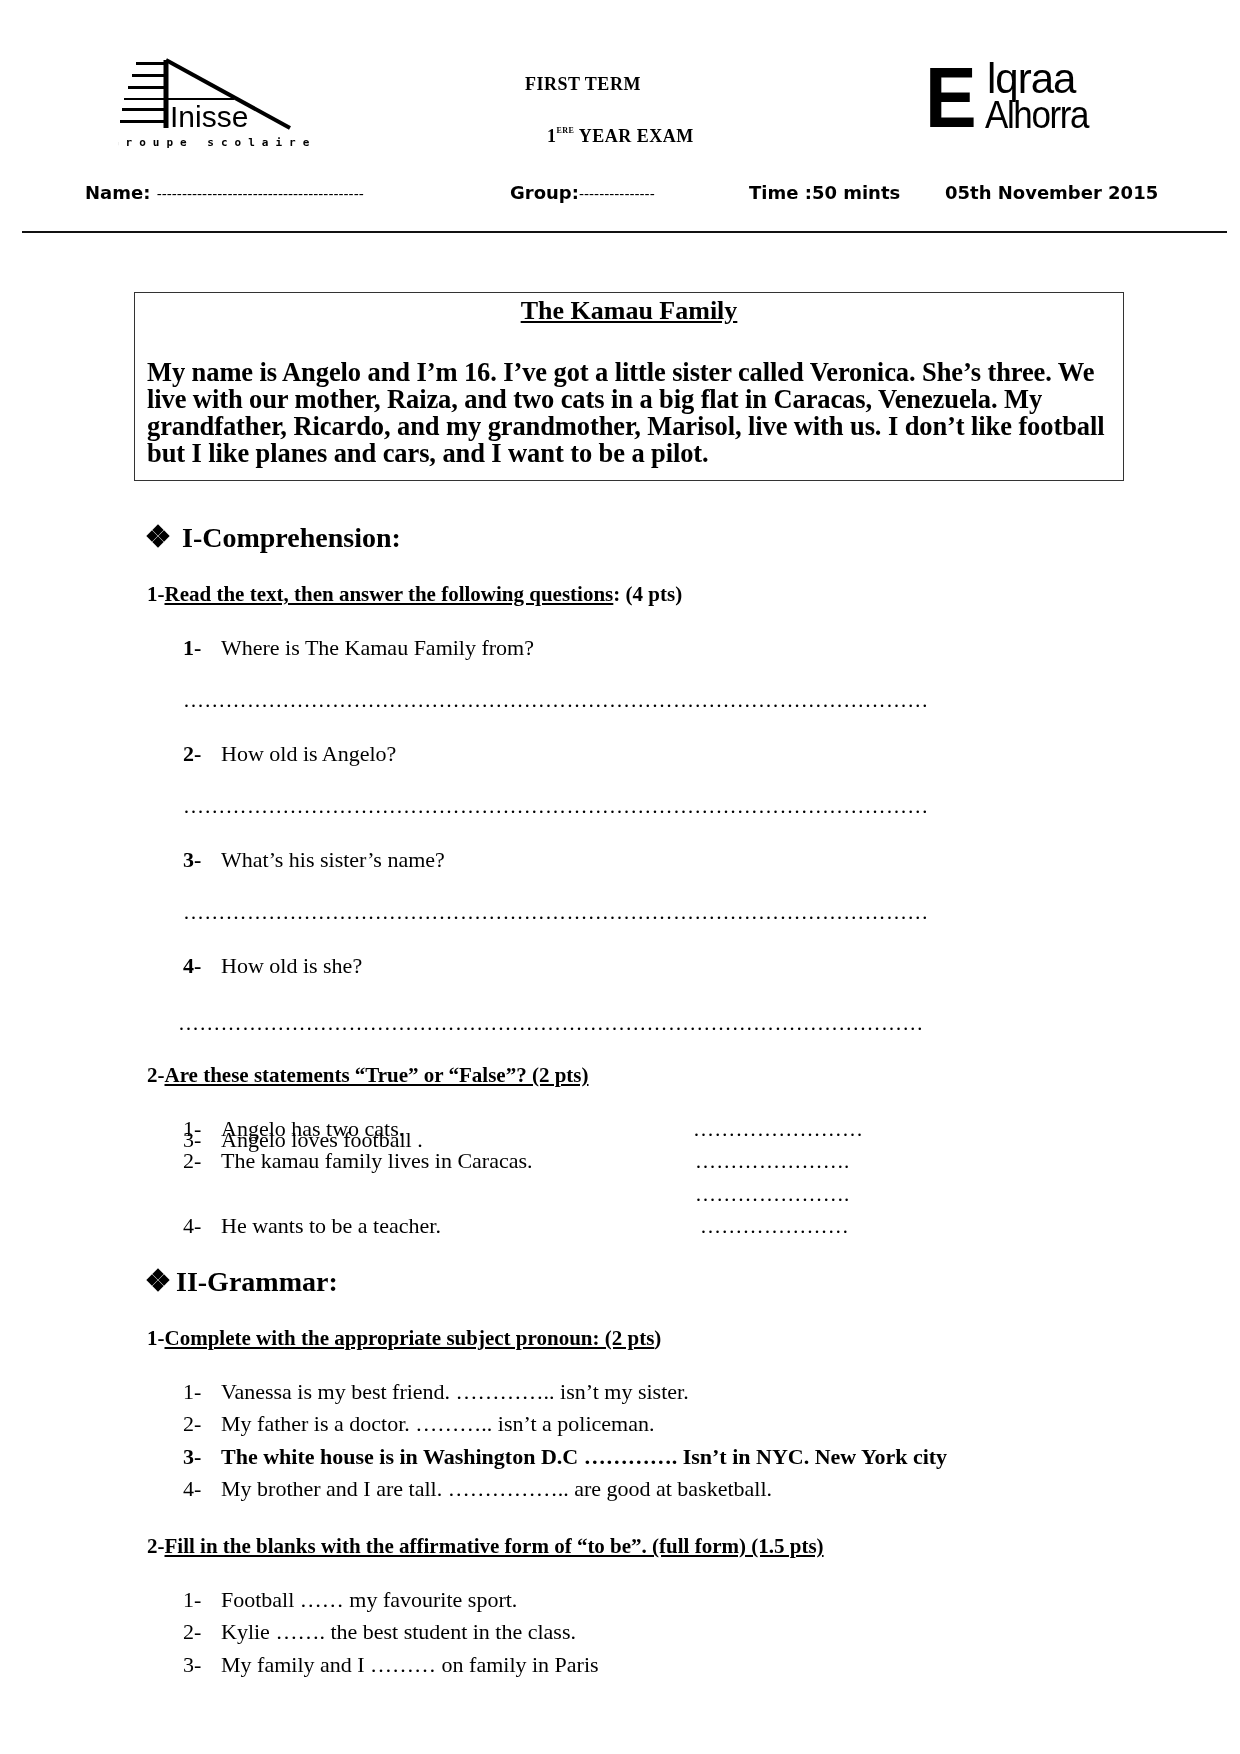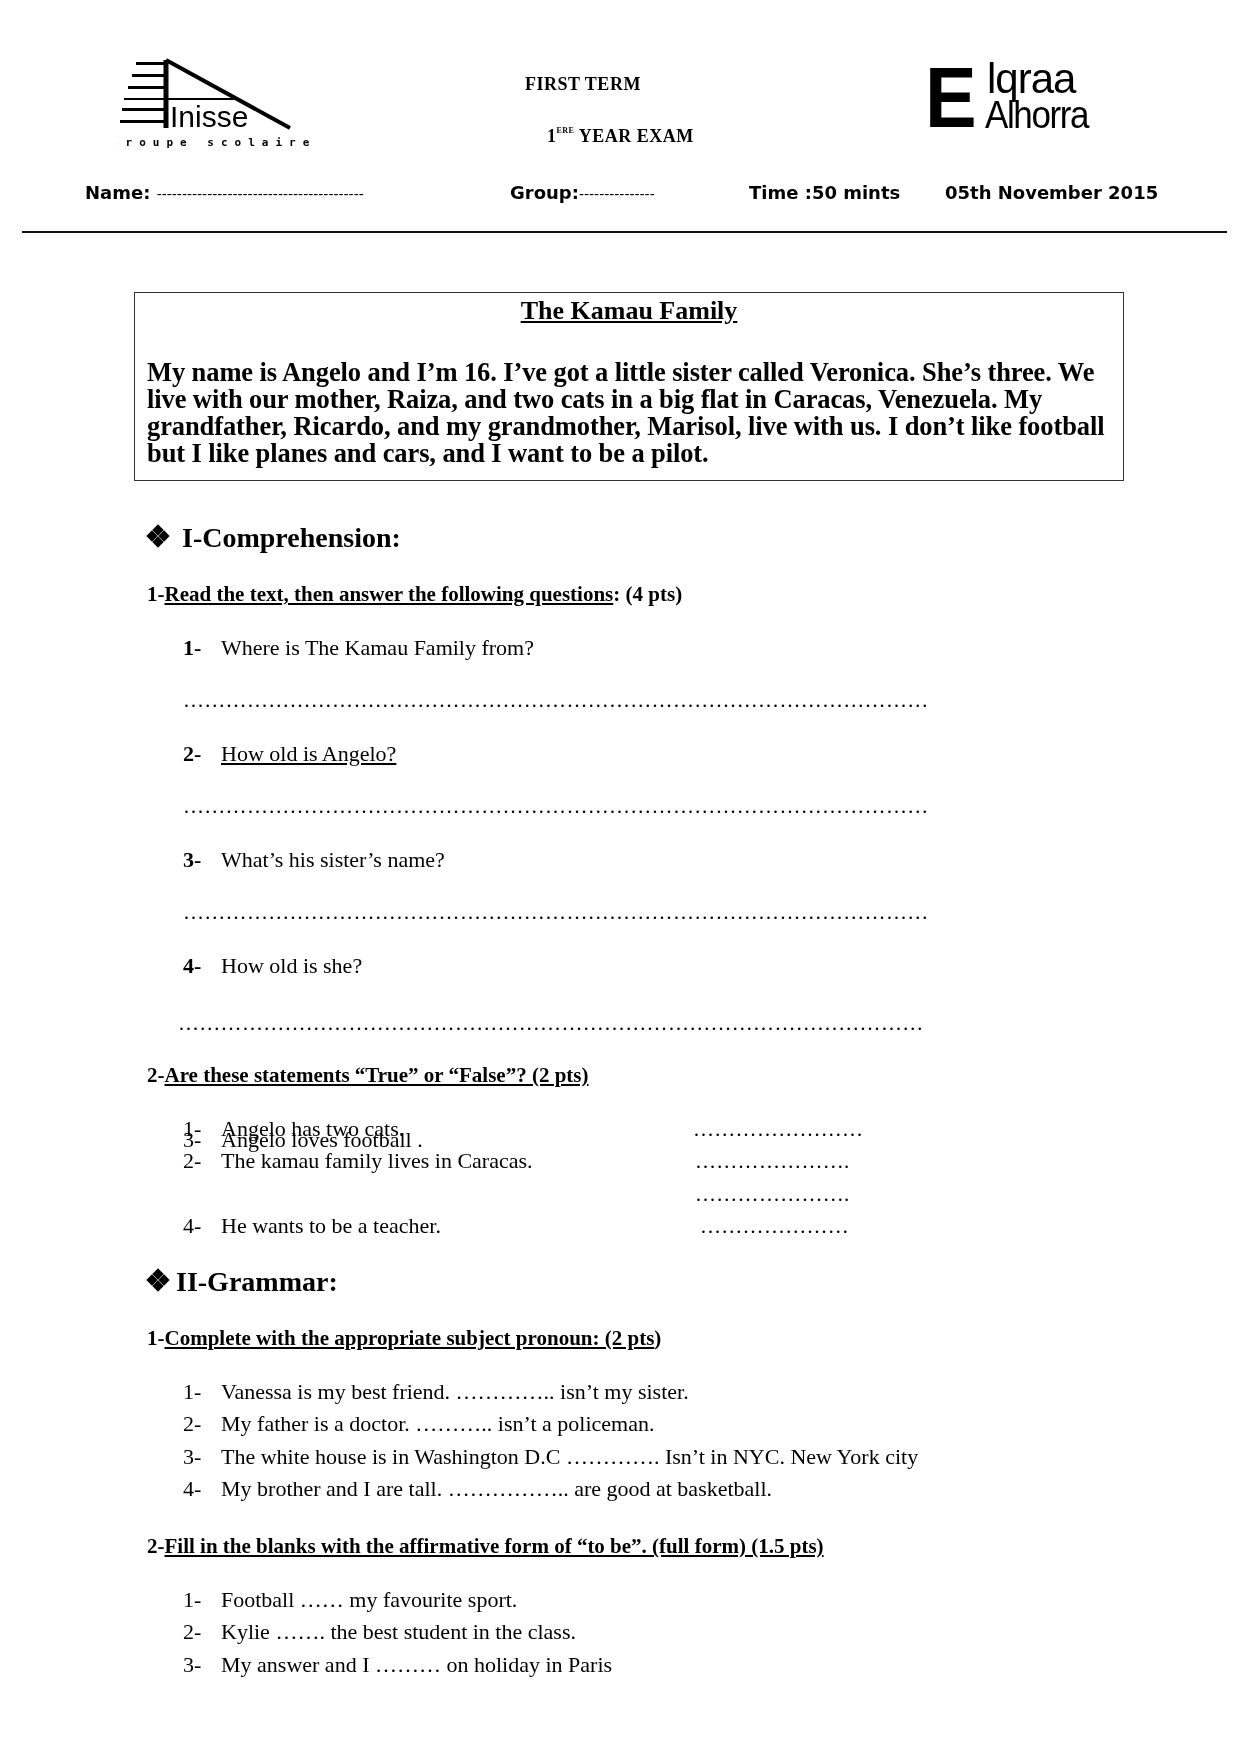--- a/index.html
+++ b/index.html
@@ -87,21 +87,21 @@
 
 <div class="abs sub-heading" style="left:147px; top:582px;">
   <span>1-</span><span class="u">Read the text, then answer the following questions</span><span>: (4 pts)</span>
 </div>
 
 <div class="abs q" style="left:183px; top:635px;">
   <span class="num-b">1-</span><span>Where is The Kamau Family from?</span>
 </div>
 <div class="abs dots" style="left:183px; top:688px;">……………………………………………………………………………………………</div>
 
-<div class="abs q" style="left:183px; top:741px;text-decoration:underline;">
+<div class="abs q" style="left:183px; top:741px;">
   <span class="num-b">2-</span><span>How old is Angelo?</span>
 </div>
 <div class="abs dots" style="left:183px; top:794px;">……………………………………………………………………………………………</div>
 
 <div class="abs q" style="left:183px; top:847px;">
   <span class="num-b">3-</span><span>What’s his sister’s name?</span>
 </div>
 <div class="abs dots" style="left:183px; top:900px;">……………………………………………………………………………………………</div>
 
 <div class="abs q" style="left:183px; top:953px;">
@@ -140,32 +140,32 @@
 <div class="abs sub-heading" style="left:147px; top:1326px;">
   <span>1-</span><span class="u">Complete with the appropriate subject pronoun: (2 pts</span><span>)</span>
 </div>
 
 <div class="abs q" style="left:183px; top:1379px;">
   <span class="num">1-</span><span>Vanessa is my best friend. ………….. isn’t my sister.</span>
 </div>
 <div class="abs q" style="left:183px; top:1411px;">
   <span class="num">2-</span><span>My father is a doctor. ……….. isn’t a policeman.</span>
 </div>
-<div class="abs q" style="left:183px; top:1444px;">
+<div class="abs q" style="left:183px; top:1444px;font-weight:bold;">
   <span class="num">3-</span><span>The white house is in Washington D.C …………. Isn’t in NYC. New York city</span>
 </div>
 <div class="abs q" style="left:183px; top:1476px;">
   <span class="num">4-</span><span>My brother and I are tall. …………….. are good at basketball.</span>
 </div>
 
 <div class="abs sub-heading" style="left:147px; top:1534px;">
   <span>2-</span><span class="u">Fill in the blanks with the affirmative form of “to be”. (full form) (1.5 pts)</span>
 </div>
 
 <div class="abs q" style="left:183px; top:1587px;">
   <span class="num">1-</span><span>Football …… my favourite sport.</span>
 </div>
 <div class="abs q" style="left:183px; top:1619px;">
   <span class="num">2-</span><span>Kylie ……. the best student in the class.</span>
 </div>
 <div class="abs q" style="left:183px; top:1652px;">
-  <span class="num">3-</span><span>My answer and I ……… on holiday in Paris</span>
+  <span class="num">3-</span><span>My family and I ……… on family in Paris</span>
 </div>
 
 </body></html>

